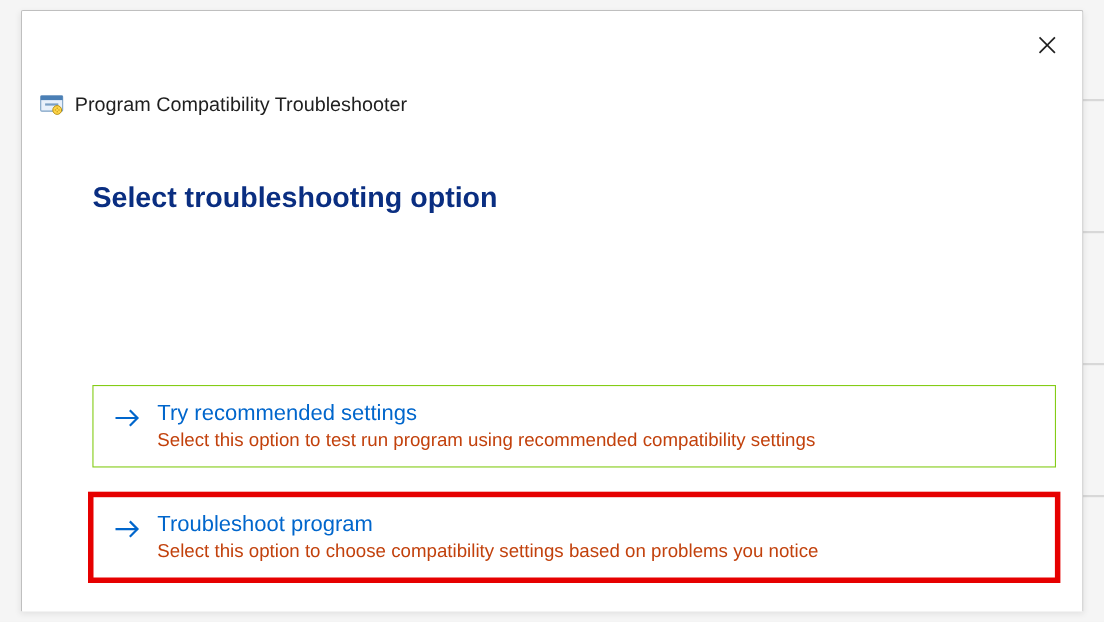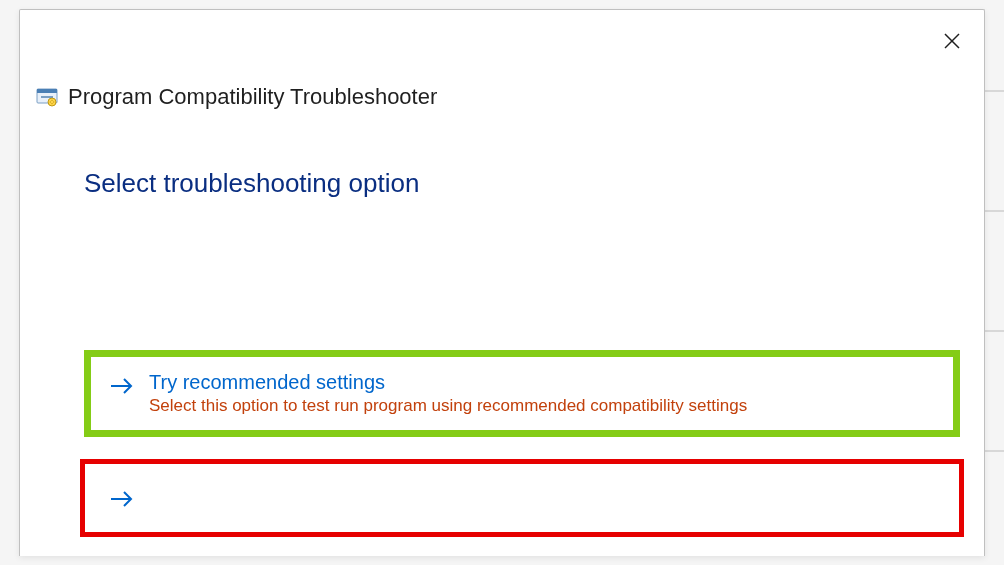--- a/index.html
+++ b/index.html
@@ -73,37 +73,37 @@
       padding: 74px 0 0 16px;
     }
     .app-icon {
       width: 22px;
       height: 22px;
       display: flex;
       align-items: center;
       justify-content: center;
     }
     .app-title {
-      font-size: 22px;
+      font-size: 18px;
       color: #1f1f1f;
     }
     .main-heading {
       padding: 58px 0 0 64px;
       font-size: 26px;
-      font-weight: 400;
+      font-weight: 700;
       color: #0a2e81;
     }
     .options {
       position: absolute;
       left: 64px;
       top: 340px;
       width: 876px;
     }
     .option {
-      border: 7px solid #84cc16;
+      border: 1px solid #84cc16;
       padding: 14px 16px 14px 18px;
       display: flex;
       align-items: flex-start;
       gap: 14px;
       cursor: pointer;
       background: #ffffff;
     }
     .option + .option {
       margin-top: 26px;
     }
@@ -190,17 +190,21 @@
       </div>
     </div>
 
     <div class="option highlighted">
       <span class="arrow-icon">
         <svg viewBox="0 0 26 26">
           <line x1="2" y1="13" x2="22" y2="13" stroke="#0066cc" stroke-width="2"></line>
           <polyline points="15,6 22,13 15,20" fill="none" stroke="#0066cc" stroke-width="2"></polyline>
         </svg>
       </span>
+      <div class="option-text">
+        <span class="option-title">Troubleshoot program</span>
+        <span class="option-desc">Select this option to choose compatibility settings based on problems you notice</span>
+      </div>
     </div>
 
   </div>
 
 </div>
 
 </body></html>

